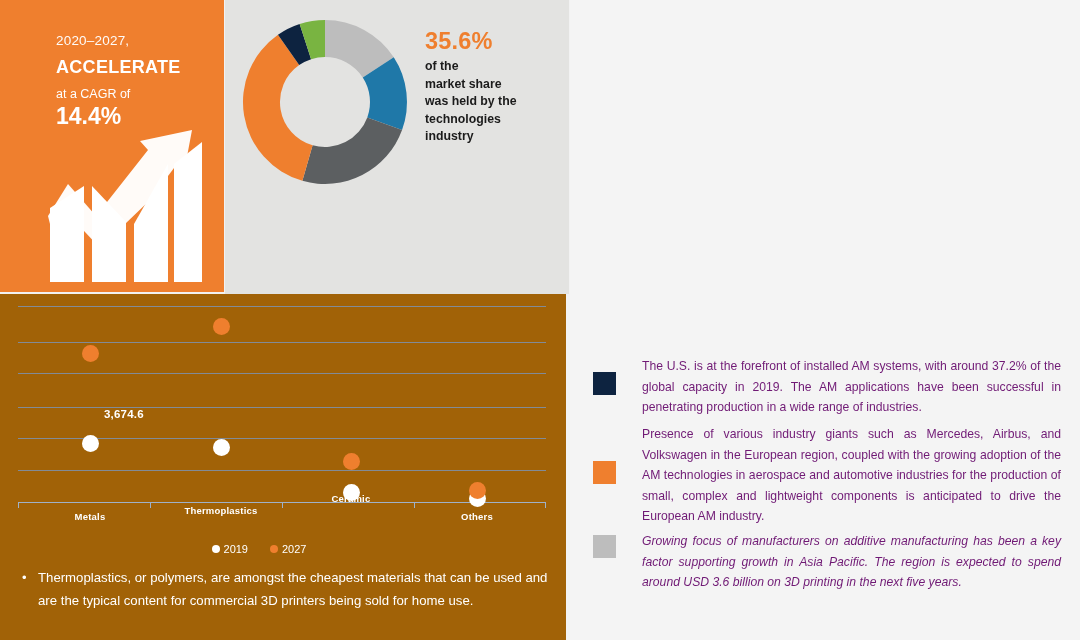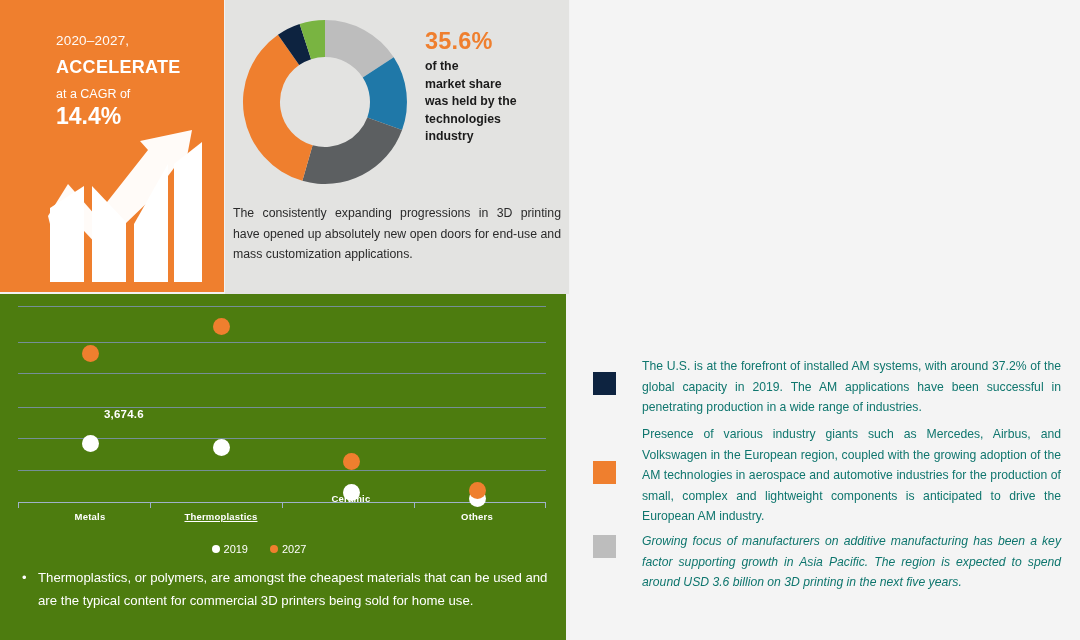--- a/index.html
+++ b/index.html
@@ -42,21 +42,21 @@
 
   
   .panel-bar{
     position:absolute;left:570px;top:0;width:510px;height:330px;
     background:#f4f4f4;
   }
 
   
   .panel-dot{
     position:absolute;left:0;top:294px;width:566px;height:346px;
-    background:#4d7c0f;overflow:hidden;
+    background:#a16207;overflow:hidden;
   }
   .dotplot{position:absolute;left:18px;top:6px;width:530px;height:208px;}
   .gline{position:absolute;left:0;height:1px;background:#7d93b0;opacity:.85;}
   .axisline{position:absolute;left:0;height:1px;background:#9fb2c9;}
   .atick{position:absolute;width:1px;height:5px;background:#9fb2c9;}
   .dot{position:absolute;width:17px;height:17px;border-radius:50%;}
   .dot.d2019{background:#ffffff;}
   .dot.d2027{background:#ef7f2e;}
   .dotlabel{position:absolute;color:#ffffff;font-size:11.5px;font-weight:bold;letter-spacing:.2px;}
   .catlabel{position:absolute;color:#ffffff;font-size:9.5px;font-weight:bold;text-align:center;letter-spacing:.2px;}
@@ -77,21 +77,21 @@
   }
 
   
   .panel-notes{
     position:absolute;left:570px;top:330px;width:510px;height:310px;
     background:#f4f4f4;
   }
   .note{position:absolute;left:23px;width:468px;display:flex;}
   .note-sw{width:23px;height:23px;flex:0 0 23px;margin-top:16px;}
   .note-txt{
-    margin-left:26px;color:#0f766e;font-size:12.2px;line-height:20.5px;
+    margin-left:26px;color:#701a75;font-size:12.2px;line-height:20.5px;
     text-align:justify;
   }
   .logo{
     position:absolute;left:925px;top:598px;width:150px;height:36px;
   }
 </style>
 </head>
 <body>
 
 <div id="root">
@@ -138,21 +138,20 @@
     <div class="share-block">
       <div class="share-pct">35.6%</div>
       <div class="share-lines">
         <div>of the</div>
         <div>market share</div>
         <div>was held by the</div>
         <div>technologies</div>
         <div>industry</div>
       </div>
     </div>
-    <div class="donut-para">The consistently expanding progressions in 3D printing have opened up absolutely new open doors for end-use and mass customization applications.</div>
   </div>
 
   <div class="panel-bar">
     
 
     
 
     
 
     
@@ -189,21 +188,21 @@
 
       <div class="dot d2027" style="left:325px;top:153px;"></div>
       <div class="dot d2019" style="left:325px;top:184px;"></div>
 
       <div class="dot d2019" style="left:451px;top:190px;"></div>
       <div class="dot d2027" style="left:451px;top:182px;"></div>
 
       <div class="dotlabel" style="left:86px;top:108px;">3,674.6</div>
 
       <div class="catlabel" style="left:26px;top:211px;width:92px;">Metals</div>
-      <div class="catlabel" style="left:157px;top:211px;width:92px;text-decoration:underline;">Thermoplastics</div>
+      <div class="catlabel" style="left:157px;top:205px;width:92px;">Thermoplastics</div>
       <div class="catlabel" style="left:287px;top:193px;width:92px;">Ceramic</div>
       <div class="catlabel" style="left:413px;top:211px;width:92px;">Others</div>
     </div>
 
     <div class="dot-legend">
       <div class="dl-item">
         <span class="dl-dot" style="background:#ffffff"></span>
         <span>2019</span>
       </div>
       <div class="dl-item">

